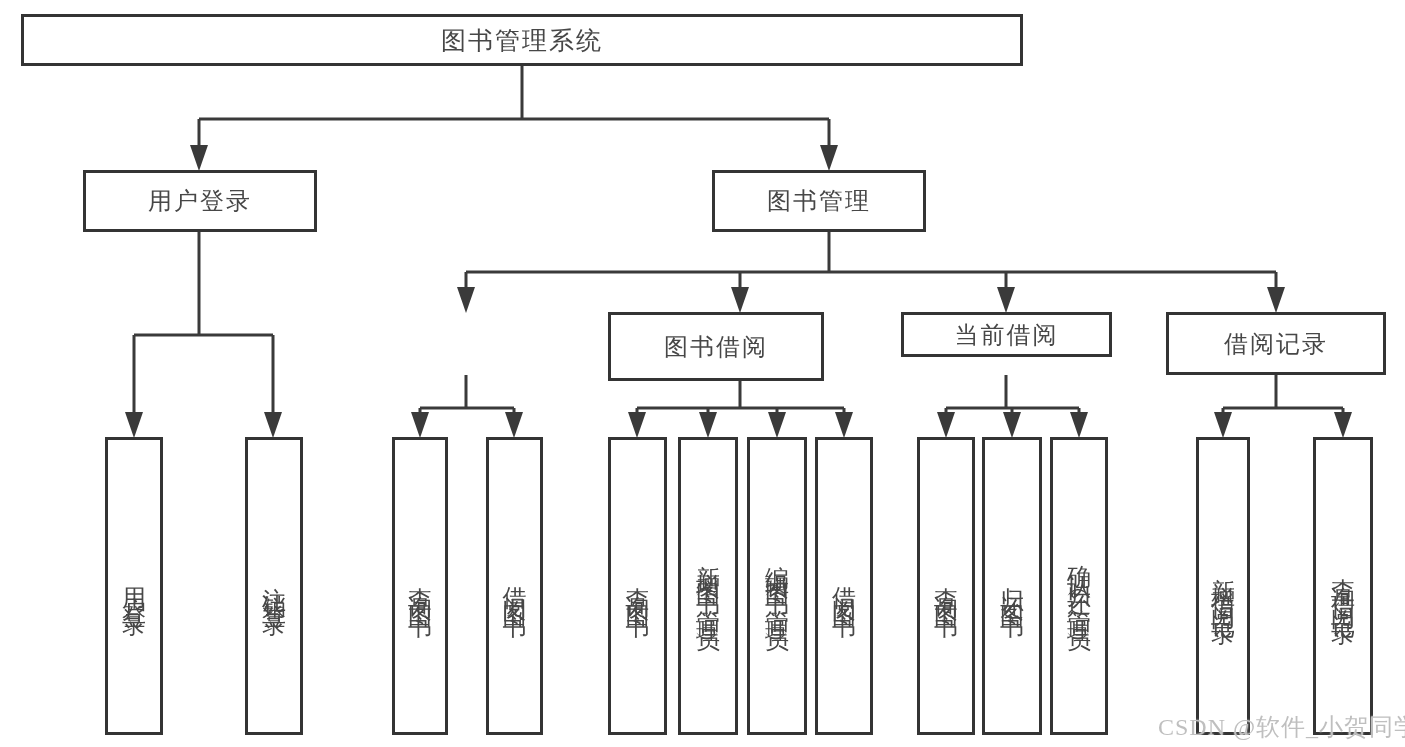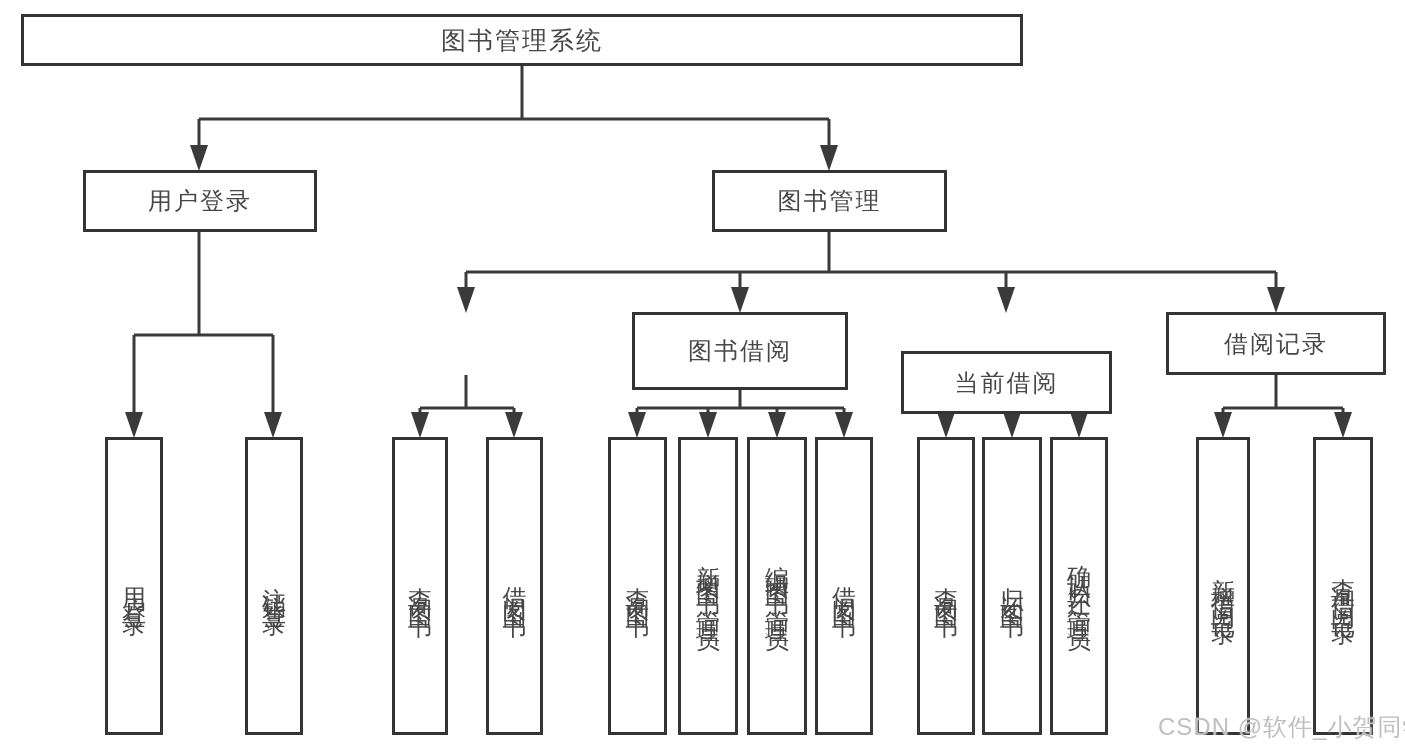--- a/index.html
+++ b/index.html
@@ -1,20 +1,20 @@
 <!DOCTYPE html>
 <html><head>
 <meta charset="utf-8">
 <style>
   html,body{margin:0;padding:0;background:#ffffff;}
   #stage{
     position:relative;
     width:1405px;height:747px;
     background:#ffffff;
-    font-family:Liberation Sans, sans-serif;
+    font-family:Liberation Serif, serif;
     overflow:hidden;
   }
   #connectors{position:absolute;left:0;top:0;width:1405px;height:747px;}
   .box{
     position:absolute;
     box-sizing:border-box;
     background:#ffffff;
     border:3px solid #343434;
     color:#474747;
     display:flex;
@@ -106,24 +106,24 @@
       <polygon points="1003,412 1021,412 1012,438"></polygon>
       <polygon points="1070,412 1088,412 1079,438"></polygon>
       <polygon points="1214,412 1232,412 1223,438"></polygon>
       <polygon points="1334,412 1352,412 1343,438"></polygon>
     </g>
   </svg>
 
   <div class="box h-box root-box" style="left:21px;top:14px;width:1002px;height:52px;">图书管理系统</div>
 
   <div class="box h-box" style="left:83px;top:170px;width:234px;height:62px;">用户登录</div>
-  <div class="box h-box" style="left:712px;top:170px;width:235px;height:62px;">图书管理</div>
+  <div class="box h-box" style="left:712px;top:170px;width:214px;height:62px;">图书管理</div>
 
-  <div class="box h-box" style="left:632px;top:312px;width:216px;height:78px;">图书借阅</div>
-  <div class="box h-box" style="left:901px;top:312px;width:211px;height:63px;margin-top:39px;">当前借阅</div>
+  <div class="box h-box" style="left:608px;top:312px;width:216px;height:69px;">图书借阅</div>
+  <div class="box h-box" style="left:901px;top:312px;width:211px;height:45px;">当前借阅</div>
   <div class="box h-box" style="left:1166px;top:312px;width:220px;height:63px;">借阅记录</div>
 
   <div class="box v-box" style="left:105px;top:437px;width:58px;height:298px;">用户登录</div>
   <div class="box v-box" style="left:245px;top:437px;width:58px;height:298px;">注销登录</div>
 
   <div class="box v-box" style="left:392px;top:437px;width:56px;height:298px;">查询图书</div>
   <div class="box v-box" style="left:486px;top:437px;width:57px;height:298px;">借阅图书</div>
 
   <div class="box v-box" style="left:608px;top:437px;width:59px;height:298px;">查询图书</div>
   <div class="box v-box" style="left:678px;top:437px;width:60px;height:298px;">新增图书（管理员）</div>

